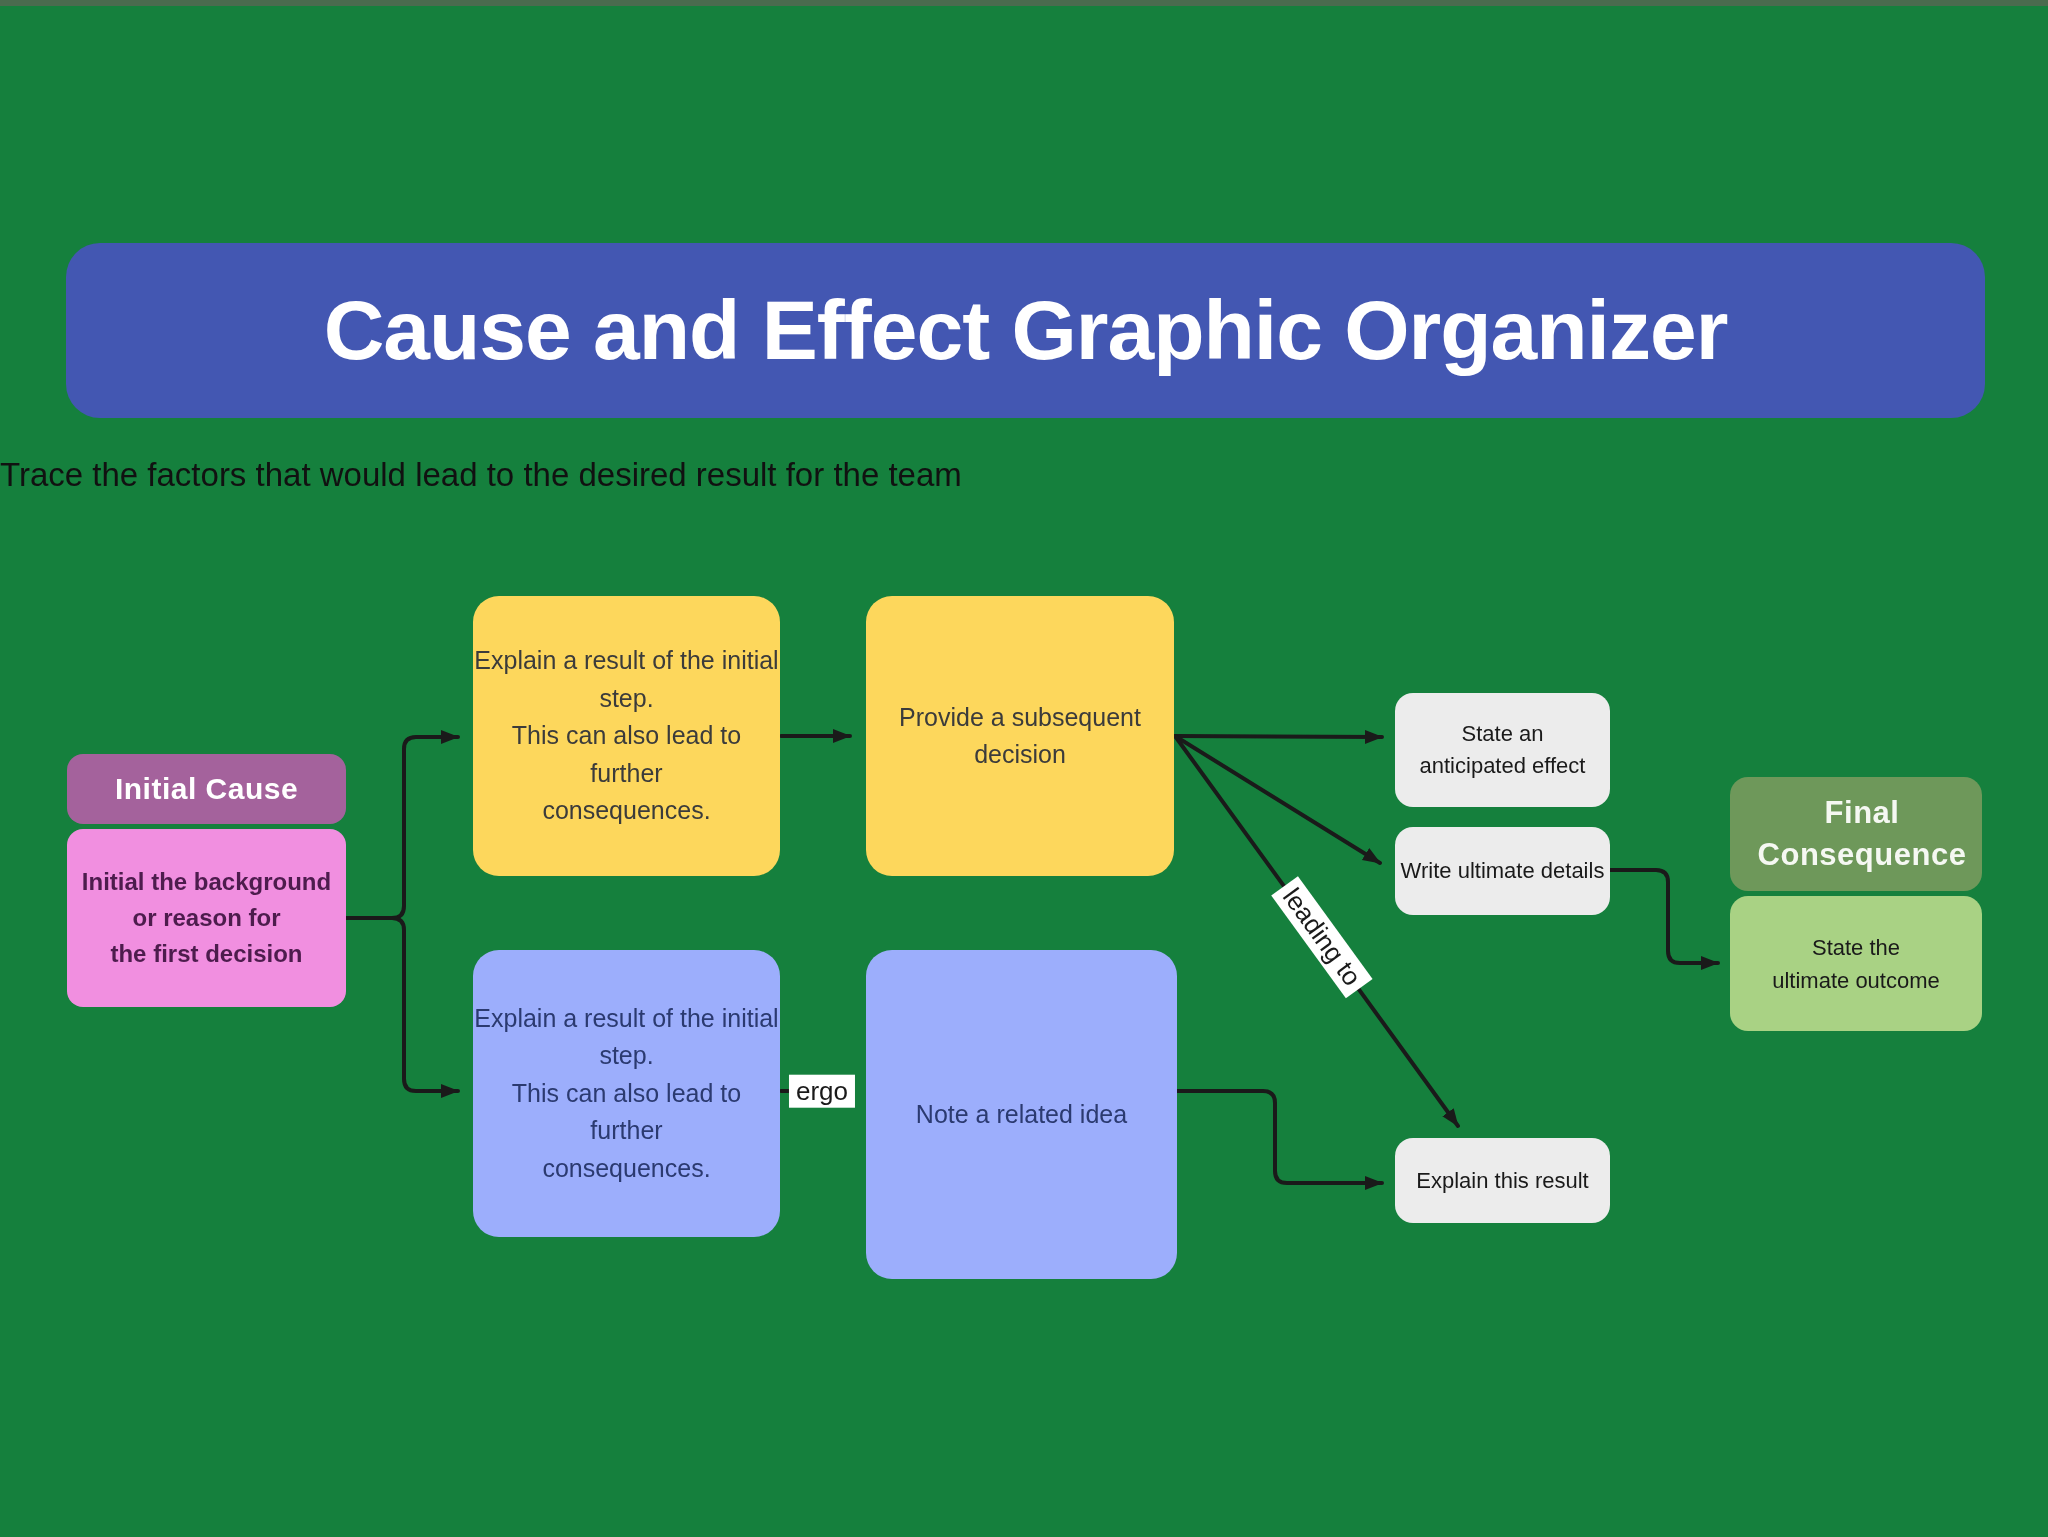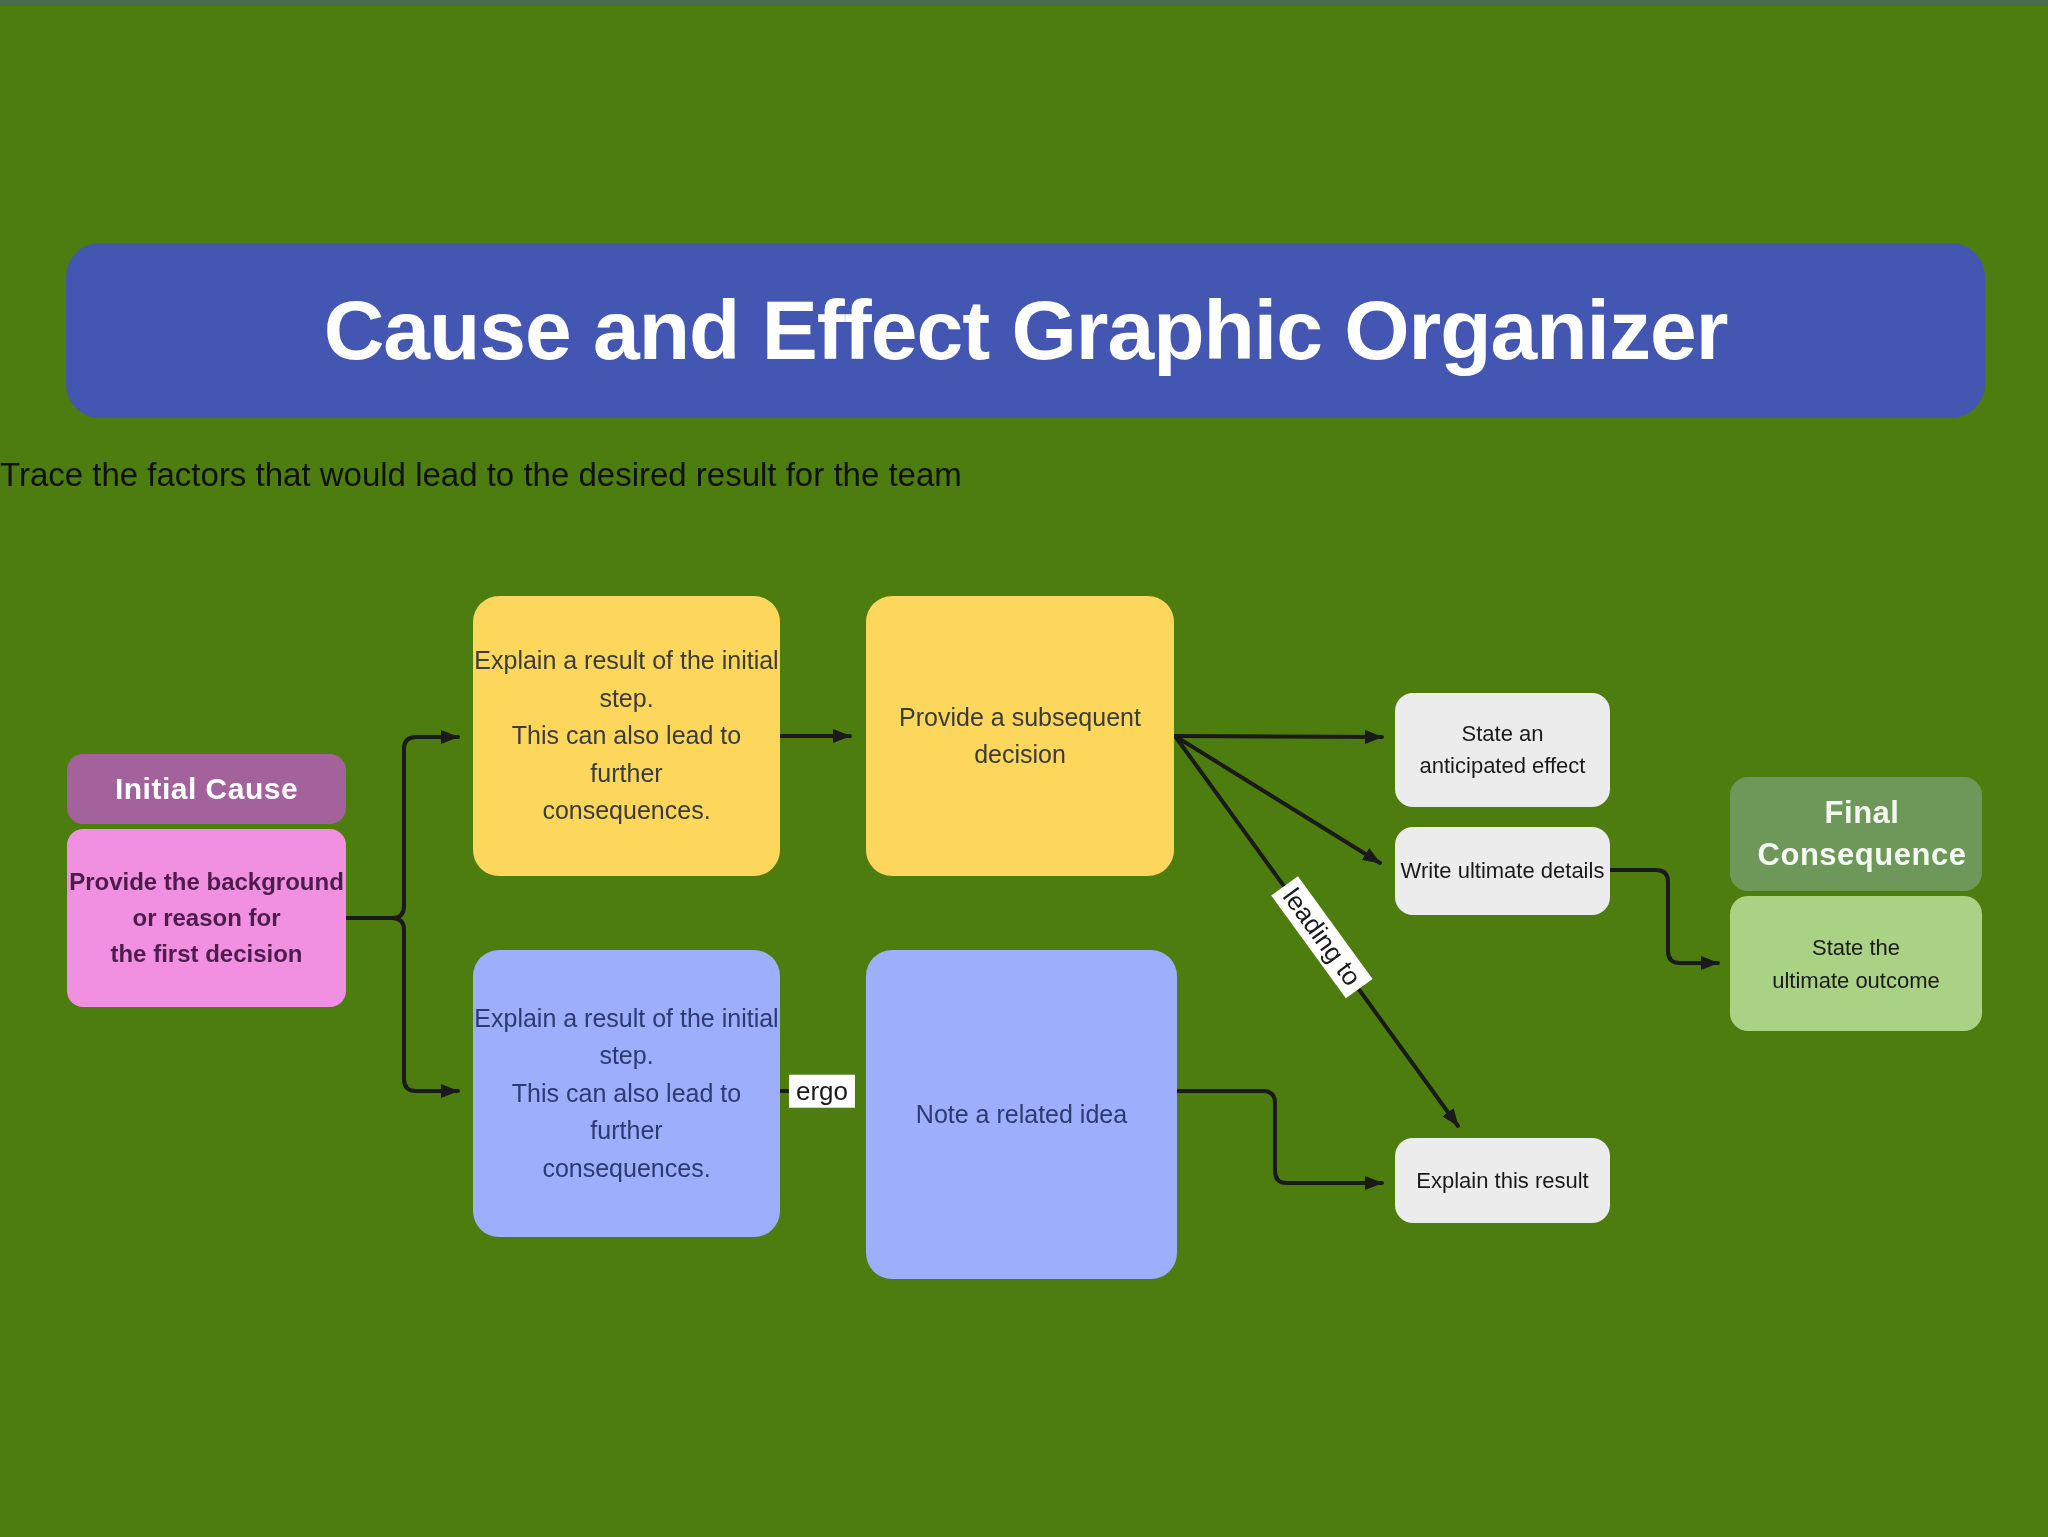--- a/index.html
+++ b/index.html
@@ -1,19 +1,19 @@
 <!DOCTYPE html>
 <html style="--top-strip: #4a6b4e; --banner: #4357b2; --initial-cause-header: #a4629c; --initial-cause-body: #f18fe0; --effect-yellow: #fdd75c; --effect-blue: #9caefc; --note-gray: #ececec; --final-header: #6e985a; --final-body: #a9d284; --connector: #1a1a1a;"><head>
 <meta charset="utf-8">
 <style>
   html,body{margin:0;padding:0;background:#ffffff;}
   #stage{
     position:relative;
     width:2048px;height:1537px;
-    background:#4d7c0f;
+    background:#15803d;
     overflow:hidden;
     font-family:"Liberation Sans", sans-serif;
     color:#1a1a1a;
   }
   #top-strip{
     position:absolute;left:0;top:0;width:2048px;height:6px;
     background:var(--top-strip,#4a6b4e);
   }
   #banner{
     position:absolute;left:66px;top:243px;width:1919px;height:175px;
@@ -121,21 +121,21 @@
       <path d="M781 1091 L850 1091" marker-end="url(#arw)"></path>
       <path d="M1177 1091 L1263 1091 Q1275 1091 1275 1103 L1275 1171 Q1275 1183 1287 1183 L1382 1183" marker-end="url(#arw)"></path>
       <path d="M1610 870 L1656 870 Q1668 870 1668 882 L1668 951 Q1668 963 1680 963 L1718 963" marker-end="url(#arw)"></path>
     </g>
   </svg>
 
   <div class="edge-label" id="ergo-label">ergo</div>
   <div class="edge-label" id="leading-to-label">leading to</div>
 
   <div class="node" id="initial-cause-header">Initial Cause</div>
-  <div class="node pre" id="initial-cause-box">Provide the background
+  <div class="node pre" id="initial-cause-box">Initial the background
 or reason for
 the first decision</div>
 
   <div class="node pre yellow" id="result-yellow-box">Explain a result of the initial step.
 This can also lead to further
 consequences.</div>
   <div class="node pre yellow" id="decision-yellow-box">Provide a subsequent decision</div>
 
   <div class="node pre blue" id="result-blue-box">Explain a result of the initial step.
 This can also lead to further

